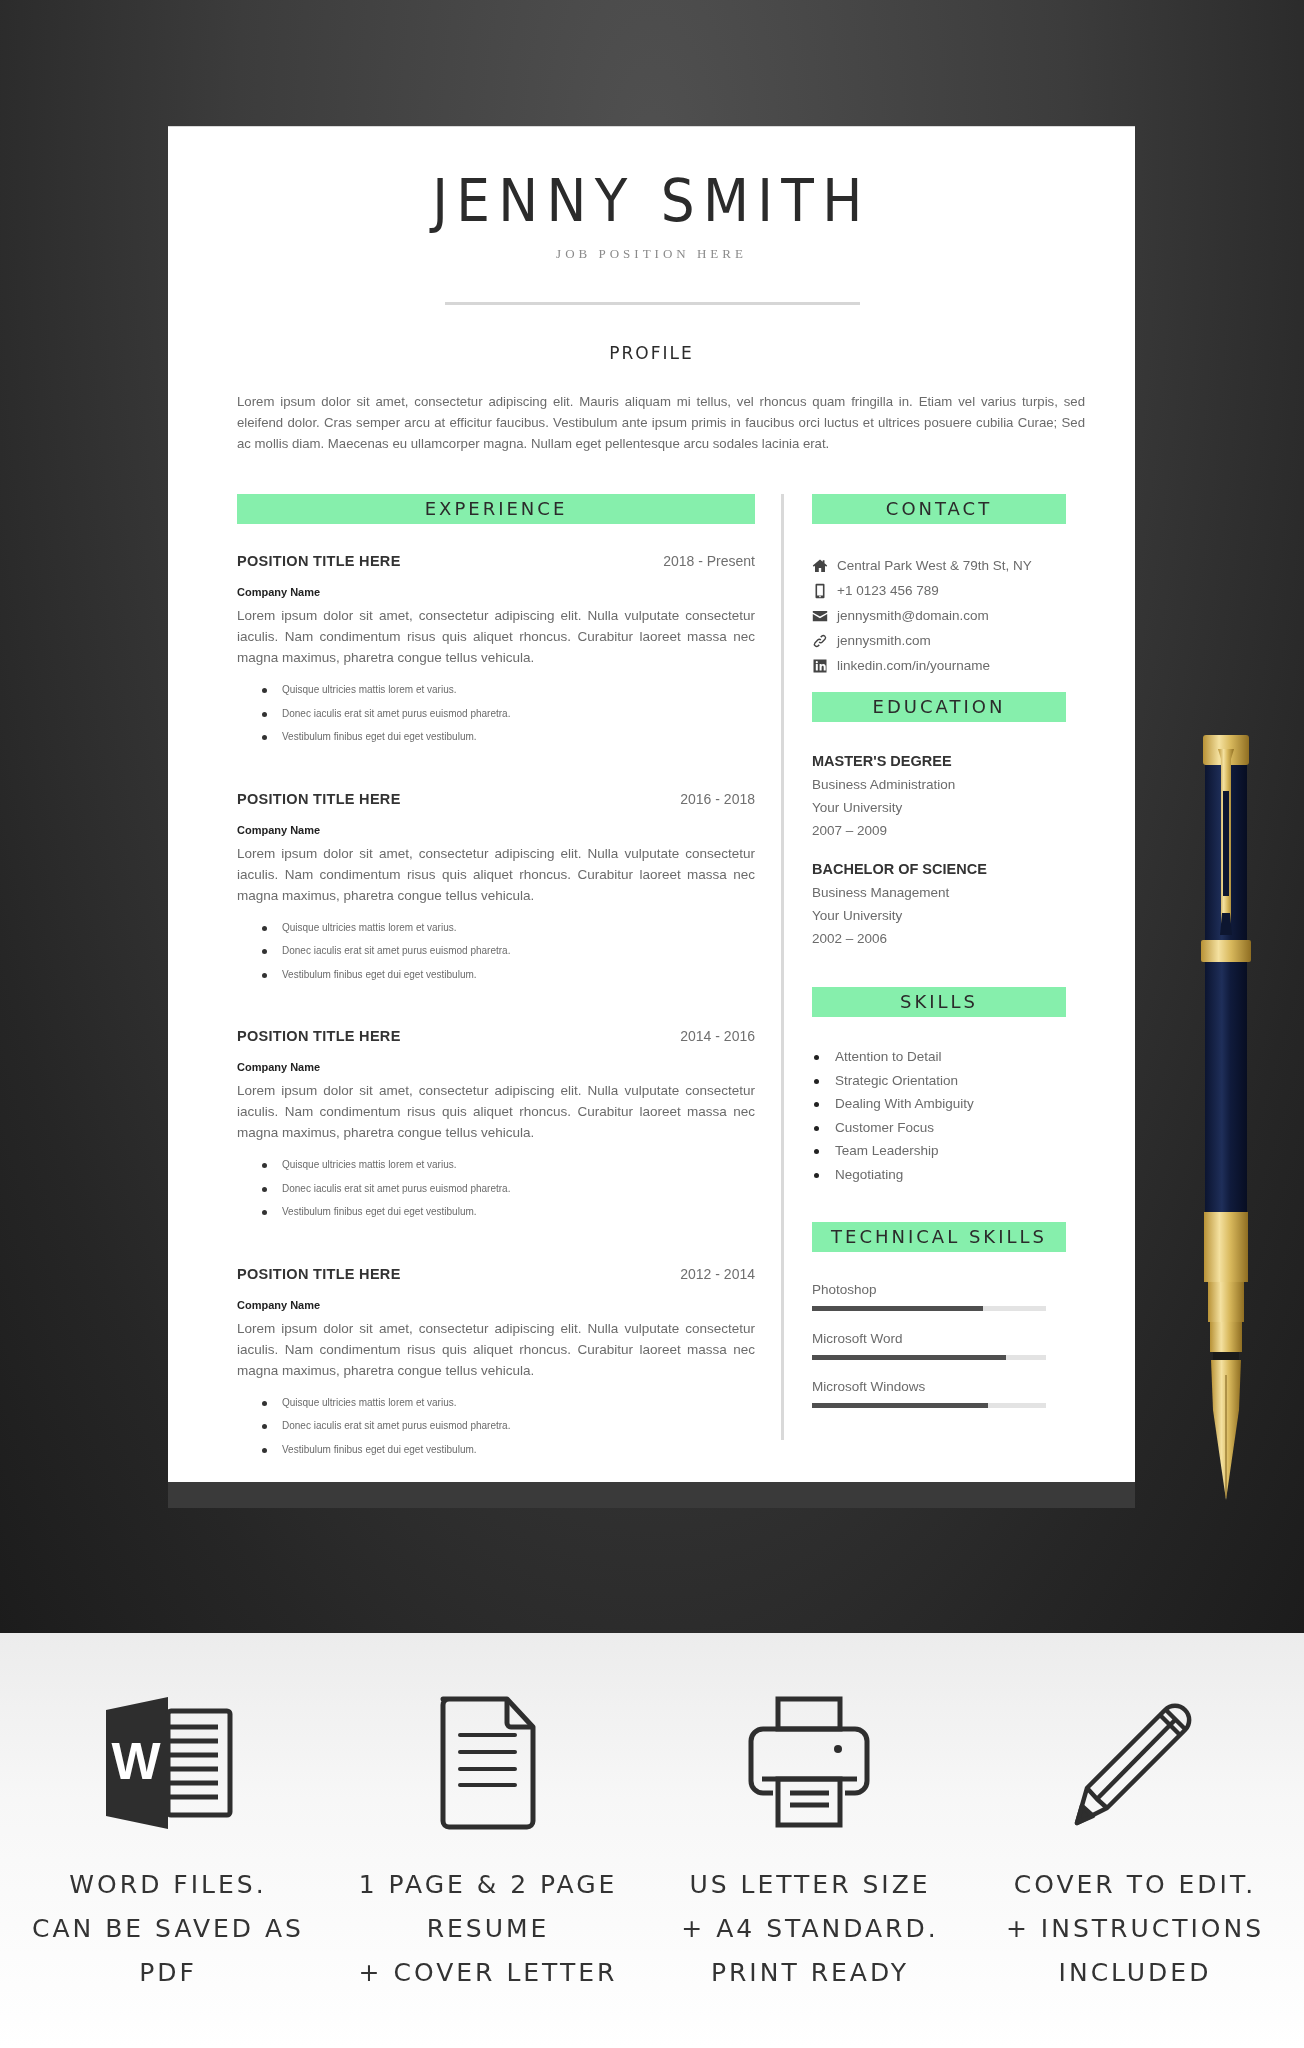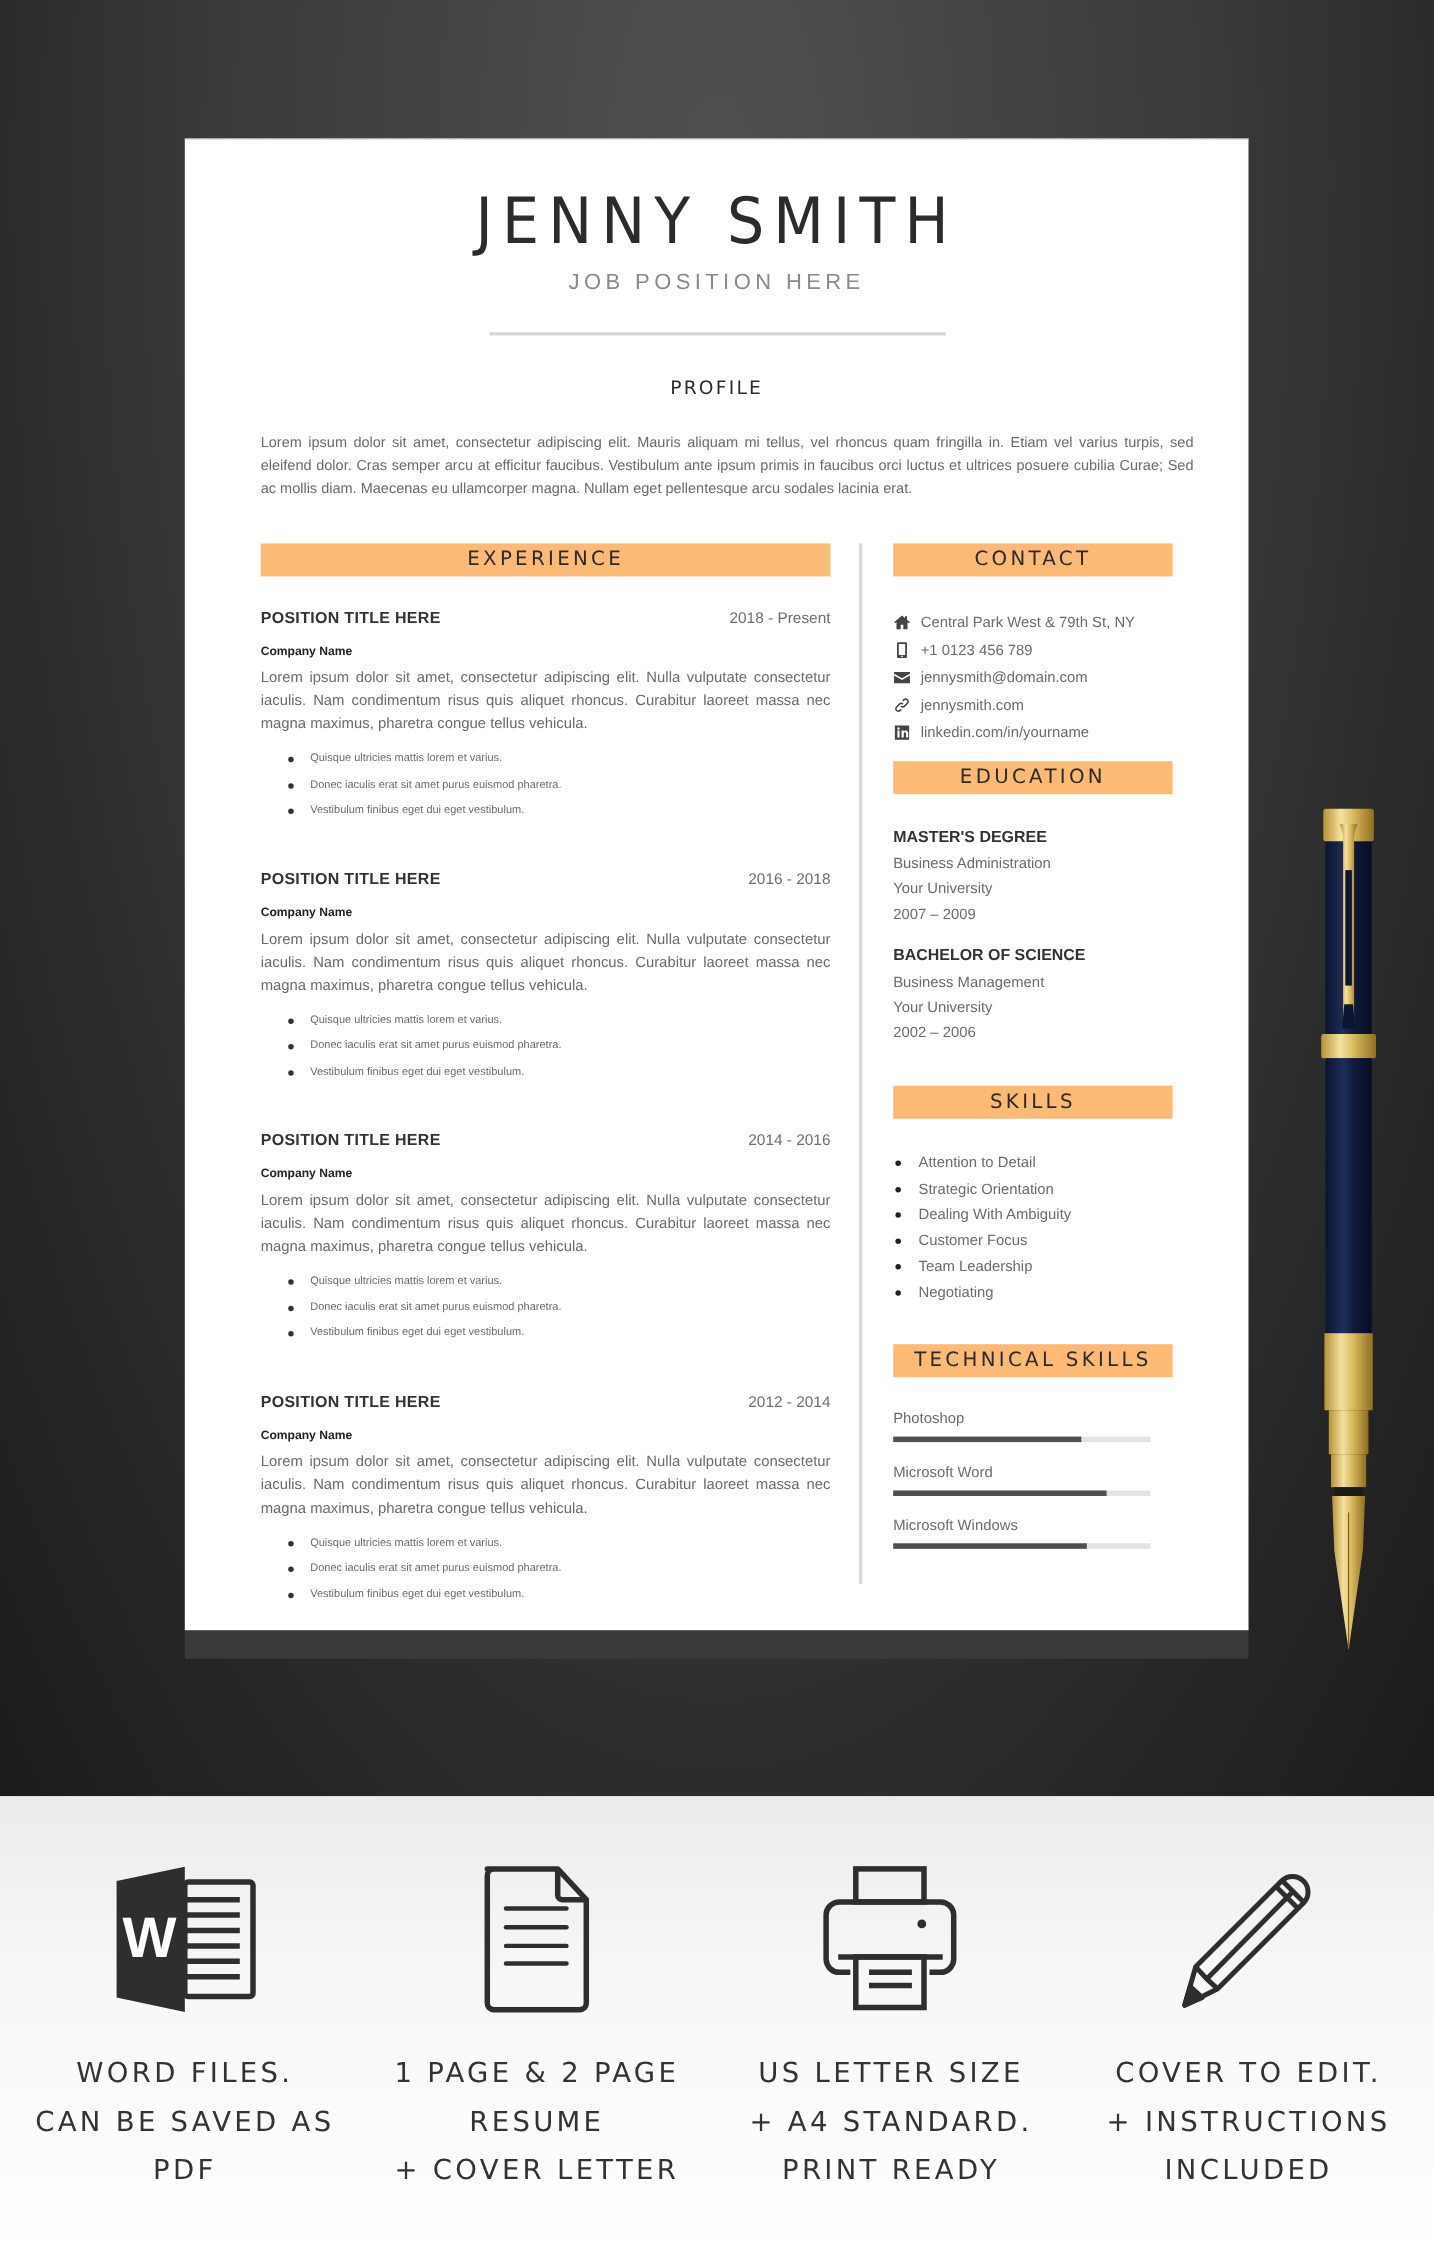--- a/index.html
+++ b/index.html
@@ -25,38 +25,38 @@
     }
     
     .name {
       position: absolute; left: 0; width: 100%; top: 40px;
       text-align: center; font-size: 58px; letter-spacing: 9px;
       color: #2b2b2b; font-family: "DejaVu Sans", sans-serif; font-weight: normal;
       transform: scaleX(0.92);
     }
     .job {
       position: absolute; left: 0; width: 100%; top: 119px;
-      text-align: center; font-size: 20px; letter-spacing: 4px; color: #8a8a8a;
-      font-family: Liberation Sans, sans-serif;
+      text-align: center; font-size: 13px; letter-spacing: 4px; color: #8a8a8a;
+      font-family: Liberation Serif, serif;
     }
     .hr {
       position: absolute; left: 277px; top: 175px; width: 415px; height: 3px; background: #d6d6d6;
     }
     .profile-title {
       position: absolute; left: 0; width: 100%; top: 216px;
       text-align: center; font-size: 17px; letter-spacing: 2px; color: #2b2b2b;
       font-family: "DejaVu Sans", sans-serif;
     }
     .profile-text {
       position: absolute; left: 69px; top: 264px; width: 848px;
       font-size: 13.2px; line-height: 21px; color: #6b6b6b; text-align: justify;
     }
     
     .band {
-      background: #fdba74; height: 30px; line-height: 30px;
+      background: #86efac; height: 30px; line-height: 30px;
       text-align: center; font-family: "DejaVu Sans", sans-serif;
       font-size: 18px; letter-spacing: 3px; color: #2b2b2b;
     }
     .left-col { position: absolute; left: 69px; top: 367px; width: 518px; }
     .right-col { position: absolute; left: 644px; top: 367px; width: 254px; }
     .divider { position: absolute; left: 613px; top: 367px; width: 3px; height: 946px; background: #d9d9d9; }
 
     .job-entry { position: relative; }
     .job-entry .row1 { display: flex; justify-content: space-between; align-items: baseline; height: 26px; }
     .job-title { font-weight: bold; font-size: 14.5px; color: #333; letter-spacing: 0.3px; }

